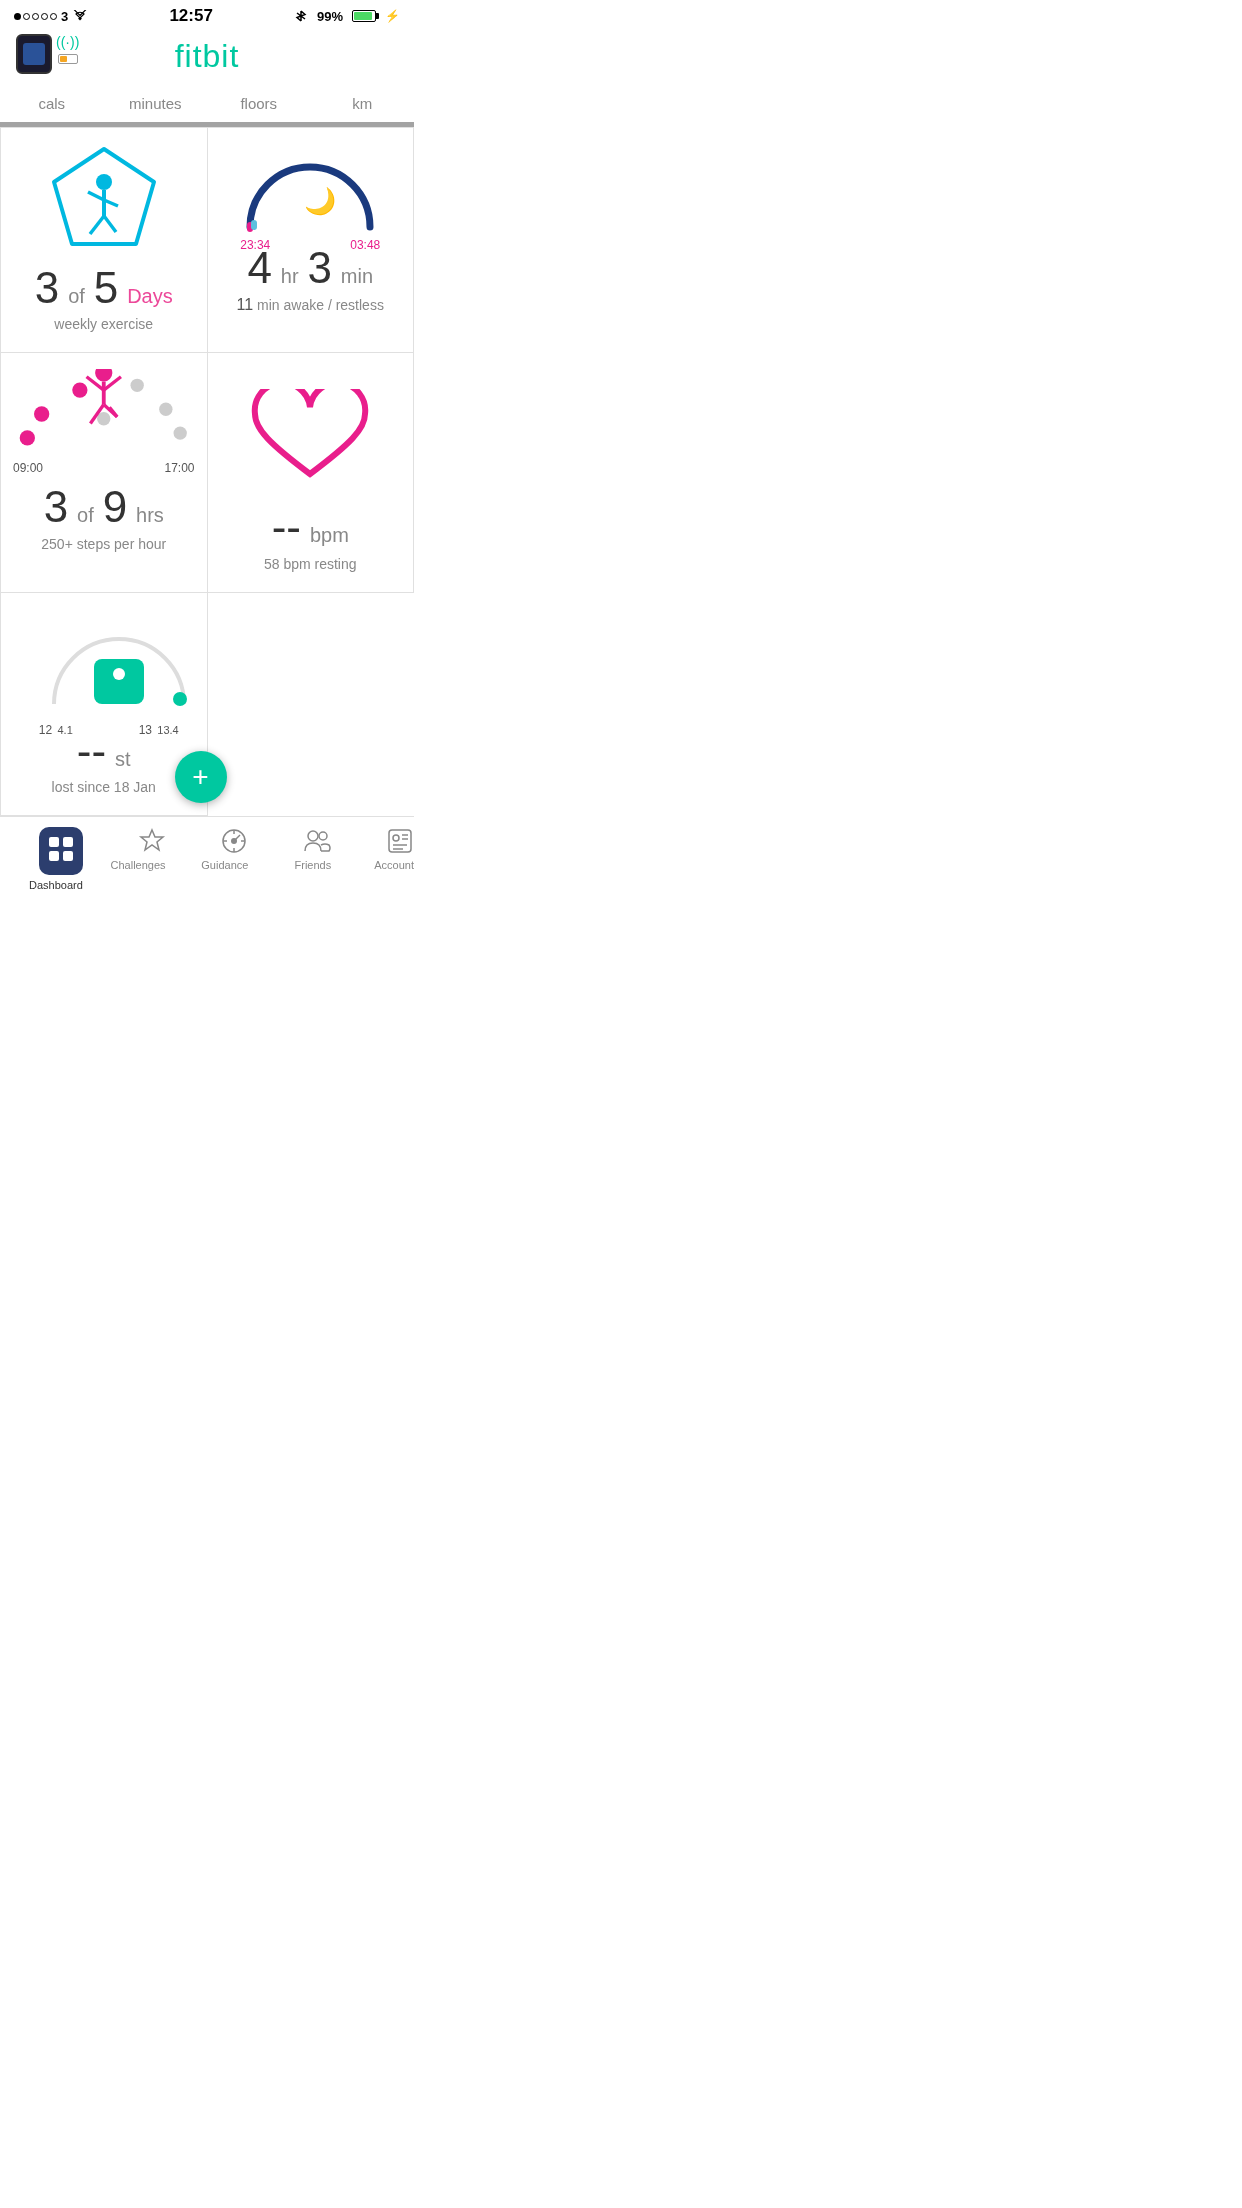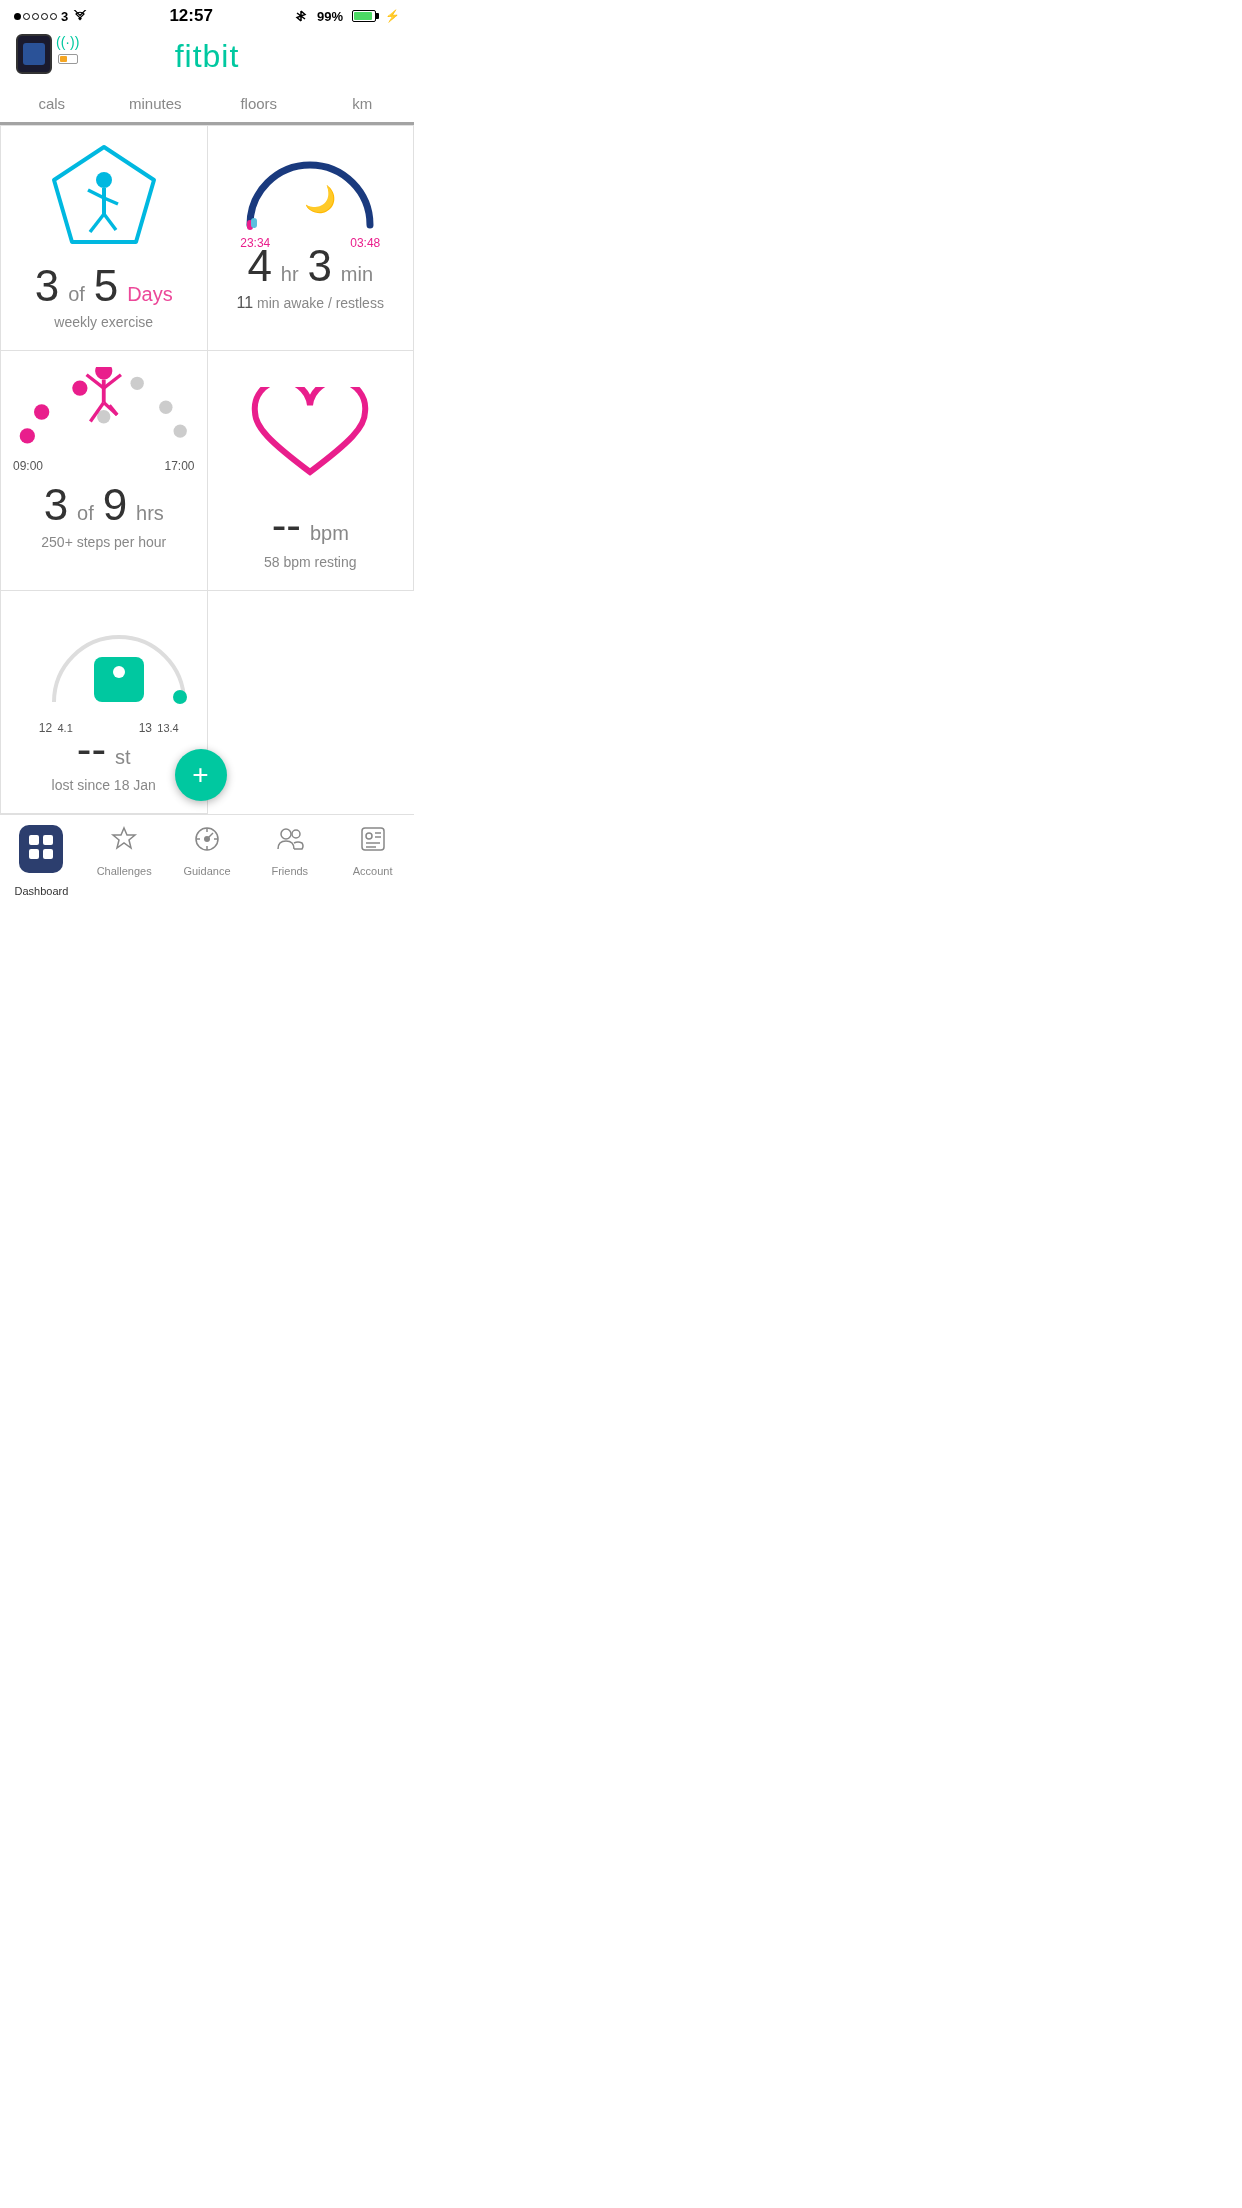--- a/index.html
+++ b/index.html
@@ -65,21 +65,21 @@
     }
     .battery-small-fill {
       background: #f5a623; height: calc(100% - 2px); width: 40%;
       position: absolute; left: 1px; top: 1px; border-radius: 1px;
     }
     .app-title { font-size: 32px; color: #00c8a0; font-weight: 300; letter-spacing: 1px; }
 
     
     .sub-nav {
       display: flex;
-      border-bottom: 3px solid #a3a3a3;
+      border-bottom: 5px solid #a3a3a3;
       background: #fff;
     }
     .sub-nav-item {
       flex: 1; text-align: center;
       padding: 10px 0;
       font-size: 15px;
       color: #888;
       cursor: pointer;
     }
 
@@ -199,22 +199,22 @@
       border-top: 1px solid #e0e0e0;
       background: #fff;
       padding: 8px 0 16px;
       position: sticky;
       bottom: 0;
     }
     .nav-item {
       flex: 1;
       display: flex;
       flex-direction: column;
-      align-items: center;
-      gap: 12px;
+      align-items: flex-end;
+      gap: 4px;
       cursor: pointer;
       padding-top: 2px;
     }
     .nav-item.active .nav-icon-bg {
       background: #2c3e6e;
       border-radius: 10px;
       padding: 8px;
     }
     .nav-label {
       font-size: 11px;

